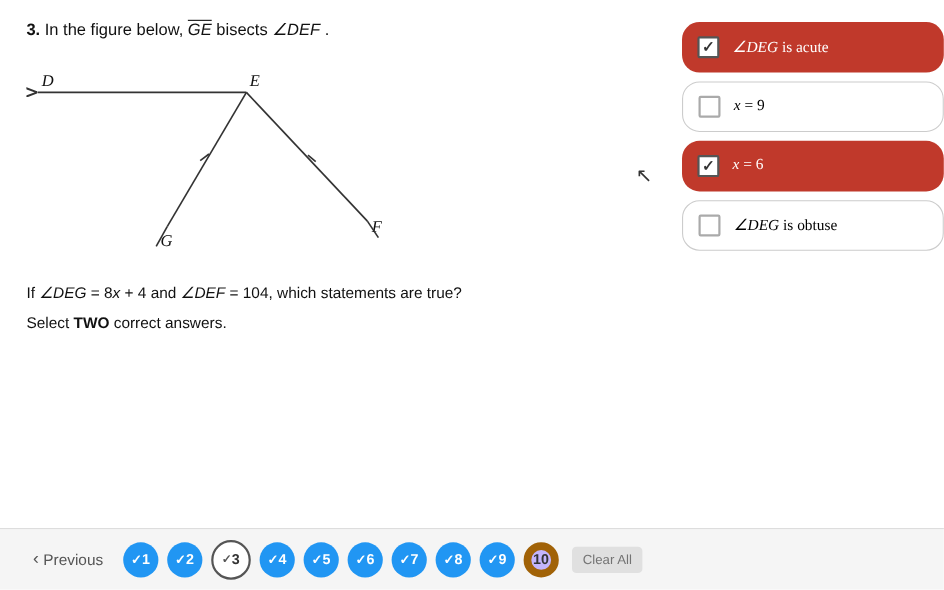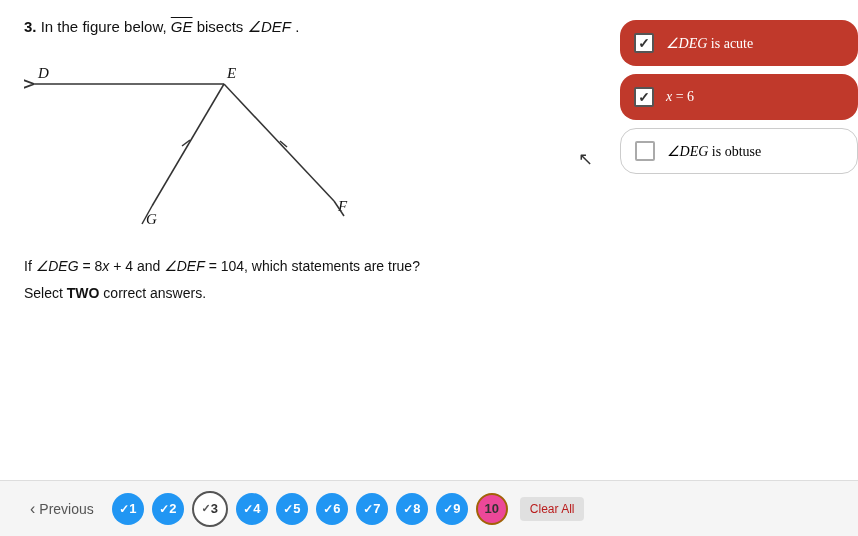--- a/index.html
+++ b/index.html
@@ -155,34 +155,34 @@
       cursor: pointer;
       font-weight: bold;
     }
 
     .nav-circle.completed {
       background: #2196f3;
       color: #fff;
       border: none;
     }
     .nav-circle.incomplete {
-      background: #ec4899;
+      background: #c4b5fd;
       color: #333;
-      border: 2px solid #a16207;
+      border: 7px solid #a16207;
     }
 
     .clear-all-btn {
       font-size: 12px;
       font-family: Arial, sans-serif;
       background: #e0e0e0;
       border: none;
       border-radius: 4px;
       padding: 5px 10px;
       cursor: pointer;
-      color: #b91c1c;
+      color: #737373;
       margin-left: 4px;
     }
 
     
     .geometry-svg {
       position: absolute;
       top: 0; left: 0;
     }
   </style>
 </head>
@@ -244,20 +244,24 @@
 
 </div>
 
 <div class="options-panel" style="right: 0px; top: 10px;">
 
   <div class="option-item selected">
     <div class="option-checkbox checked"></div>
     <span class="option-text"><em>∠DEG</em> is acute</span>
   </div>
 
+  <div class="option-item unselected">
+    <div class="option-checkbox"></div>
+    <span class="option-text"><em>x</em> = 9</span>
+  </div>
 
   <div class="option-item selected">
     <div class="option-checkbox checked"></div>
     <span class="option-text"><em>x</em> = 6</span>
   </div>
 
   <div class="option-item unselected">
     <div class="option-checkbox"></div>
     <span class="option-text"><em>∠DEG</em> is obtuse</span>
   </div>

